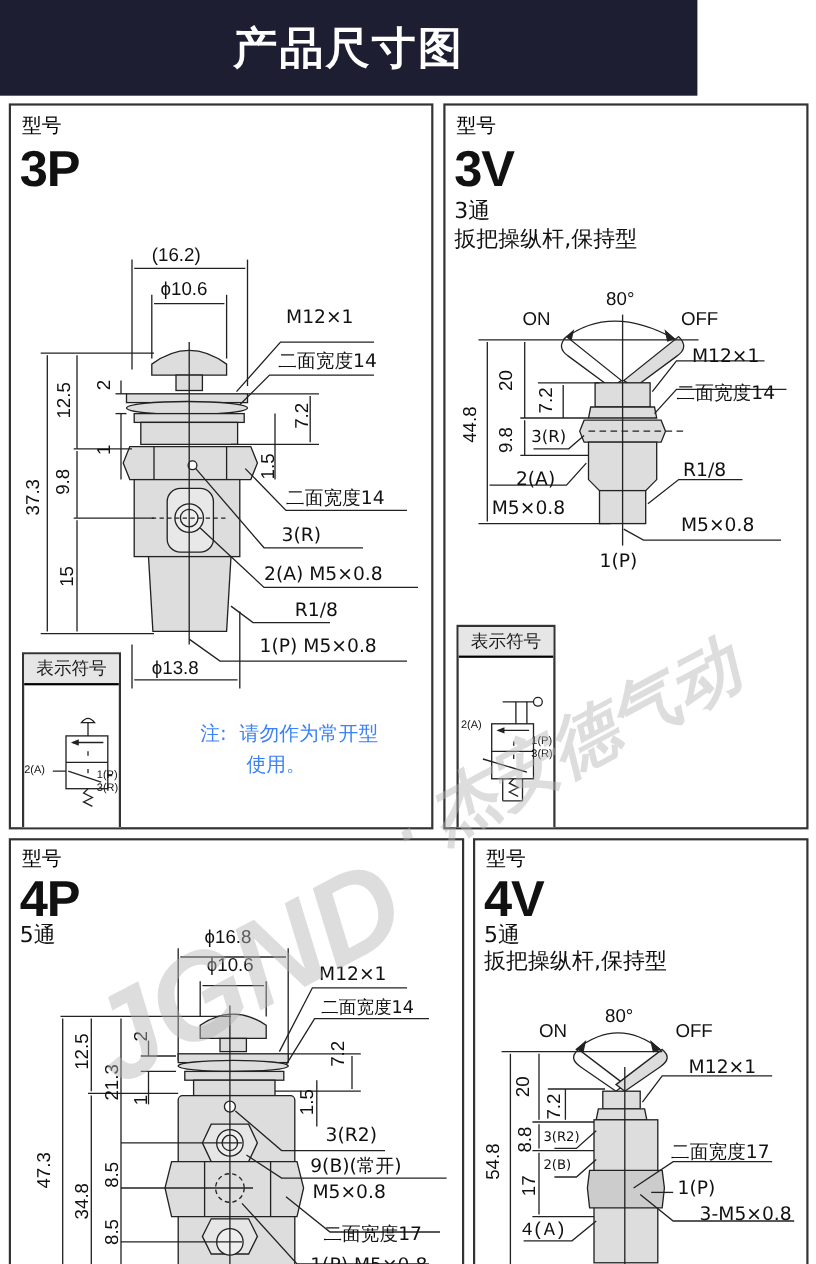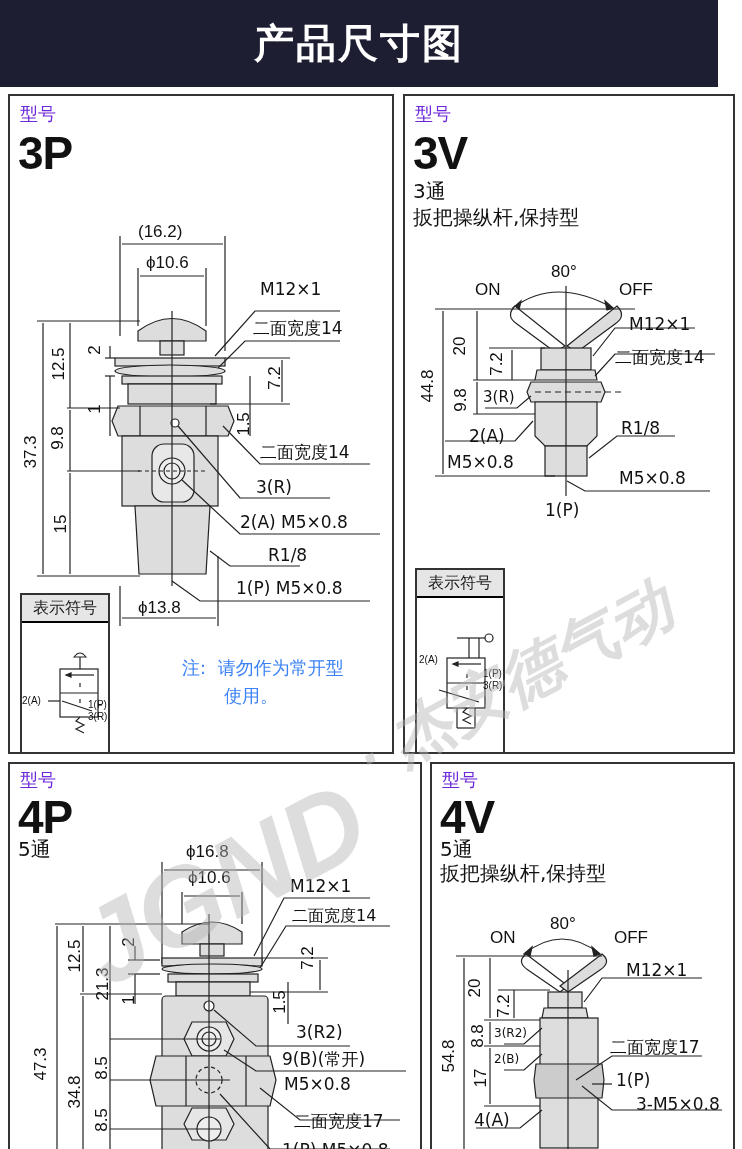--- a/index.html
+++ b/index.html
@@ -1,20 +1,20 @@
 <!DOCTYPE html>
 <html><head>
 <meta charset="utf-8">
 <style>
   * { box-sizing: border-box; margin: 0; padding: 0; }
   body { width: 742px; height: 1149px; background: #ffffff; font-family: "DejaVu Sans", "Liberation Sans", sans-serif; color: #1a1a1a; position: relative; overflow: hidden; }
-  .header { position: absolute; left: 0; top: 0; width: 718px; height: 87px; background: #1e1e33; display: flex; align-items: center; justify-content: center; }
+  .header { position: absolute; left: 0; top: 0; width: 634px; height: 87px; background: #1e1e33; display: flex; align-items: center; justify-content: center; }
   .header h1 { color: #ffffff; font-size: 40px; font-weight: bold; letter-spacing: 2px; }
   .panel { position: absolute; border: 2px solid #333; background: #fff; overflow: hidden; }
-  .lbl-type { position: absolute; font-size: 18px; color: #6d28d9; }
+  .lbl-type { position: absolute; font-size: 18px; color: #000000; }
   .model { position: absolute; font-family: "Liberation Sans", sans-serif; font-weight: bold; font-size: 46px; color: #111; letter-spacing: -1px; }
   .desc { position: absolute; font-size: 20px; color: #111; line-height: 26px; }
   .t { position: absolute; font-family: "Liberation Sans", sans-serif; font-size: 17px; color: #111; white-space: nowrap; }
   .tc { position: absolute; font-size: 17px; color: #111; white-space: nowrap; }
   .vt { position: absolute; font-family: "Liberation Sans", sans-serif; font-size: 17px; color: #111; transform: rotate(-90deg); transform-origin: center; white-space: nowrap; }
   svg.draw { position: absolute; left: 0; top: 0; }
   .symbox { position: absolute; border: 2px solid #333; background: #fff; }
   .symbox .symhead { height: 28px; background: #e6e6e6; border-bottom: 2px solid #000000; font-size: 16px; display: flex; align-items: center; justify-content: center; }
   .note { position: absolute; font-size: 18px; line-height: 28px; color: #3b82f6; }
   .watermark { position: absolute; font-family: "Liberation Sans", sans-serif; font-weight: bold; font-style: italic; color: rgba(180,180,180,0.45); white-space: nowrap; transform: rotate(-28deg); pointer-events: none; }
@@ -346,21 +346,21 @@
 
   <div class="t" style="left:118px;top:150px;">80°</div>
   <div class="t" style="left:58px;top:164px;">ON</div>
   <div class="t" style="left:182px;top:164px;">OFF</div>
   <div class="tc" style="left:194px;top:196px;">M12×1</div>
   <div class="tc" style="left:62px;top:262px;font-size:12px;">3(R2)</div>
   <div class="tc" style="left:178px;top:272px;">二面宽度17</div>
   <div class="tc" style="left:62px;top:288px;font-size:12px;">2(B)</div>
   <div class="tc" style="left:184px;top:306px;">1(P)</div>
   <div class="tc" style="left:204px;top:330px;">3-M5×0.8</div>
-  <div class="tc" style="left:42px;top:346px;">4(A)</div>
+  <div class="tc" style="left:42px;top:346px;font-family:Liberation Mono, monospace;">4(A)</div>
 
   <div class="vt" style="left:0px;top:282px;">54.8</div>
   <div class="vt" style="left:34px;top:214px;">20</div>
   <div class="vt" style="left:60px;top:232px;">7.2</div>
   <div class="vt" style="left:34px;top:262px;">8.8</div>
   <div class="vt" style="left:40px;top:304px;">17</div>
 </div>
 
 <div class="watermark" style="left:70px;top:820px;font-size:110px;">JGND</div>
 <div class="watermark" style="left:340px;top:640px;font-size:62px;">· 杰安德气动</div>

